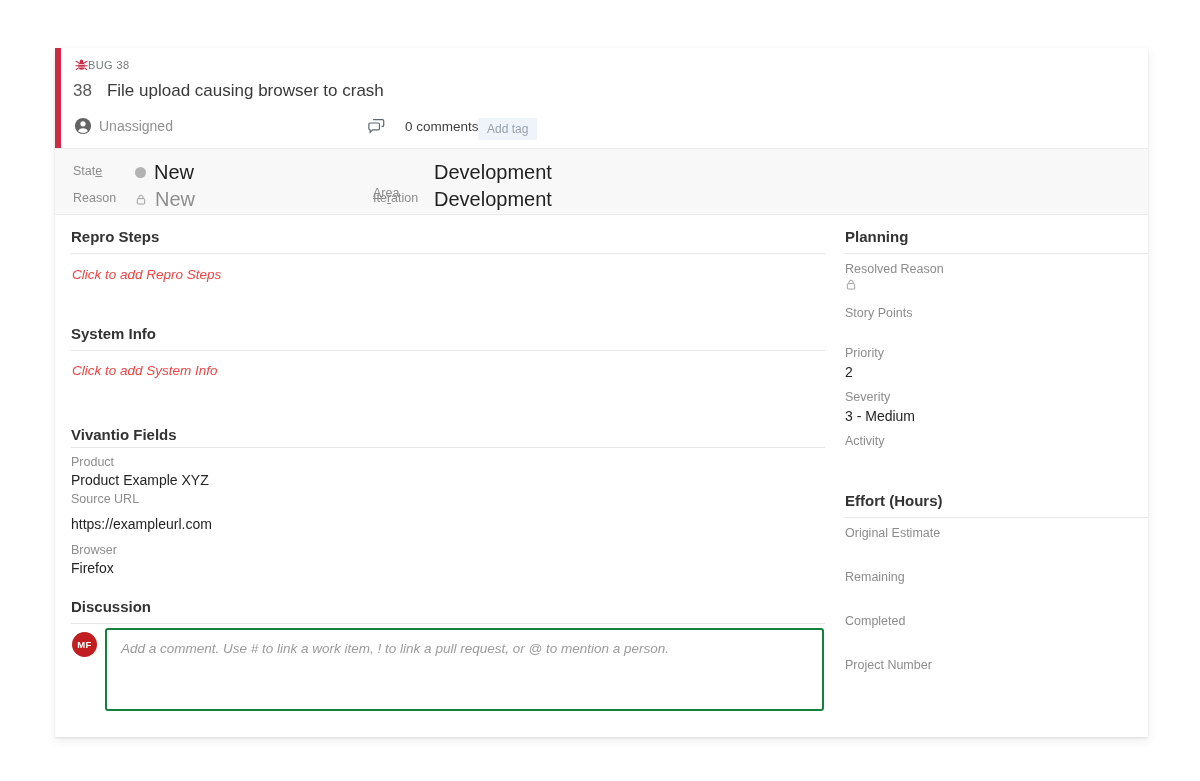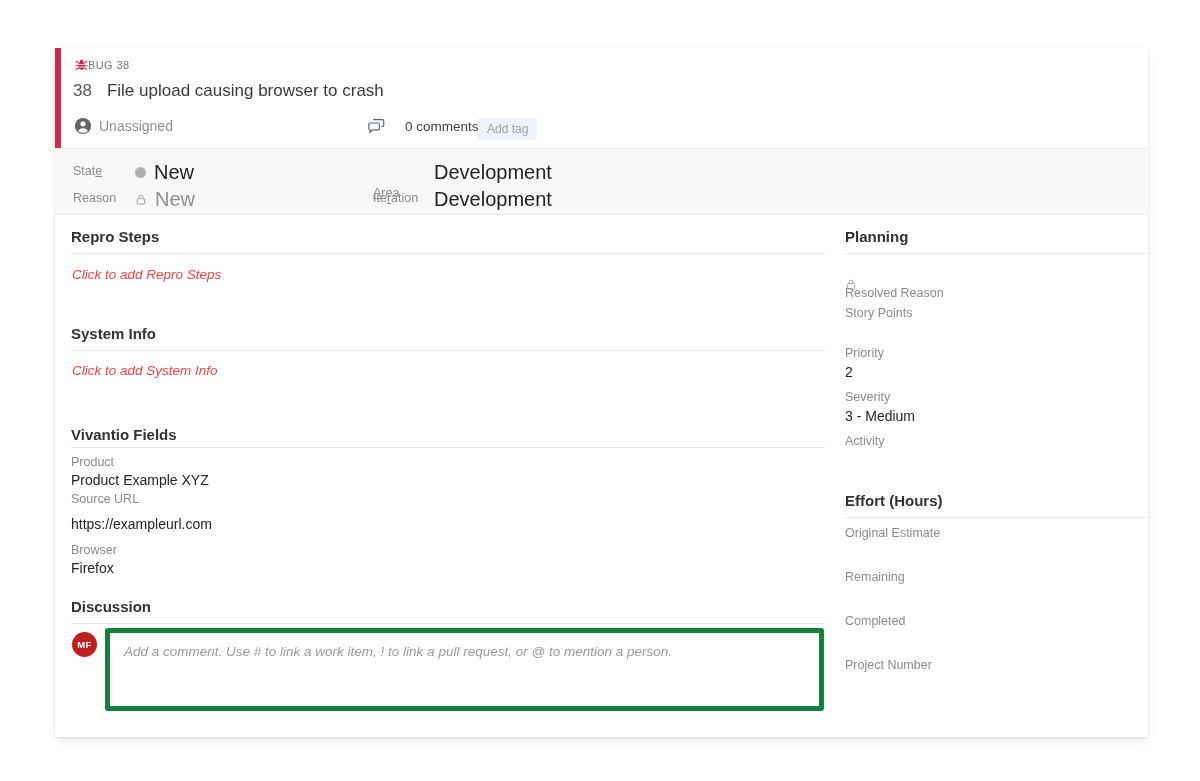--- a/index.html
+++ b/index.html
@@ -84,21 +84,21 @@
   .avatar {
     position: absolute; left: 17px; top: 584px;
     width: 25px; height: 25px; border-radius: 50%;
     background: var(--avatar-red, #c01e21);
     color: #fff; font-size: 9.5px; font-weight: 700; letter-spacing: .3px;
     display: flex; align-items: center; justify-content: center;
   }
   .comment-input {
     position: absolute; left: 50px; top: 580px;
     width: 719px; height: 83px;
-    border: 5px solid #15803d; border-radius: 3px;
+    border: 2px solid #15803d; border-radius: 3px;
     padding: 11px 14px;
     font-family: inherit; font-size: 13.5px; color: #333;
     resize: none; outline: none; background: #fff;
   }
   .comment-input::placeholder { font-style: italic; color: #9b9b9b; opacity: 1; }
   
   .effort-list {
     position: absolute; left: 790px; top: 478px;
     display: flex; flex-direction: column; gap: 30px;
   }
@@ -205,21 +205,21 @@
 
   <div class="sec-title" style="left:16px; top:550px;">Discussion</div>
   <div class="rule" style="left:16px; top:575px; width:754px;"></div>
 
   <div class="avatar">MF</div>
   <textarea class="comment-input" placeholder="Add a comment. Use # to link a work item, ! to link a pull request, or @ to mention a person." style=""></textarea>
 
   <div class="sec-title" style="left:790px; top:180px;">Planning</div>
   <div class="rule" style="left:790px; top:205px; width:303px;"></div>
 
-  <span class="fld-label" style="left:790px; top:214px;margin-top:24px;">Resolved Reason</span>
+  <span class="fld-label" style="left:790px; top:214px;">Resolved Reason</span>
   <span class="lock-icon" style="position:absolute; left:790px; top:230px;">
     <svg width="12" height="13" viewBox="0 0 14 14">
       <rect x="2.7" y="6" width="8.6" height="6.3" rx="1" fill="none" stroke="#9a9a9a" stroke-width="1.1"></rect>
       <path d="M4.6 6 V4.4 a2.4 2.4 0 0 1 4.8 0 V6" fill="none" stroke="#9a9a9a" stroke-width="1.1"></path>
     </svg>
   </span>
 
   <span class="fld-label" style="left:790px; top:258px;">Story Points</span>
   <span class="fld-value" style="left:790px; top:275px; min-width:200px; min-height:16px;"></span>
 

